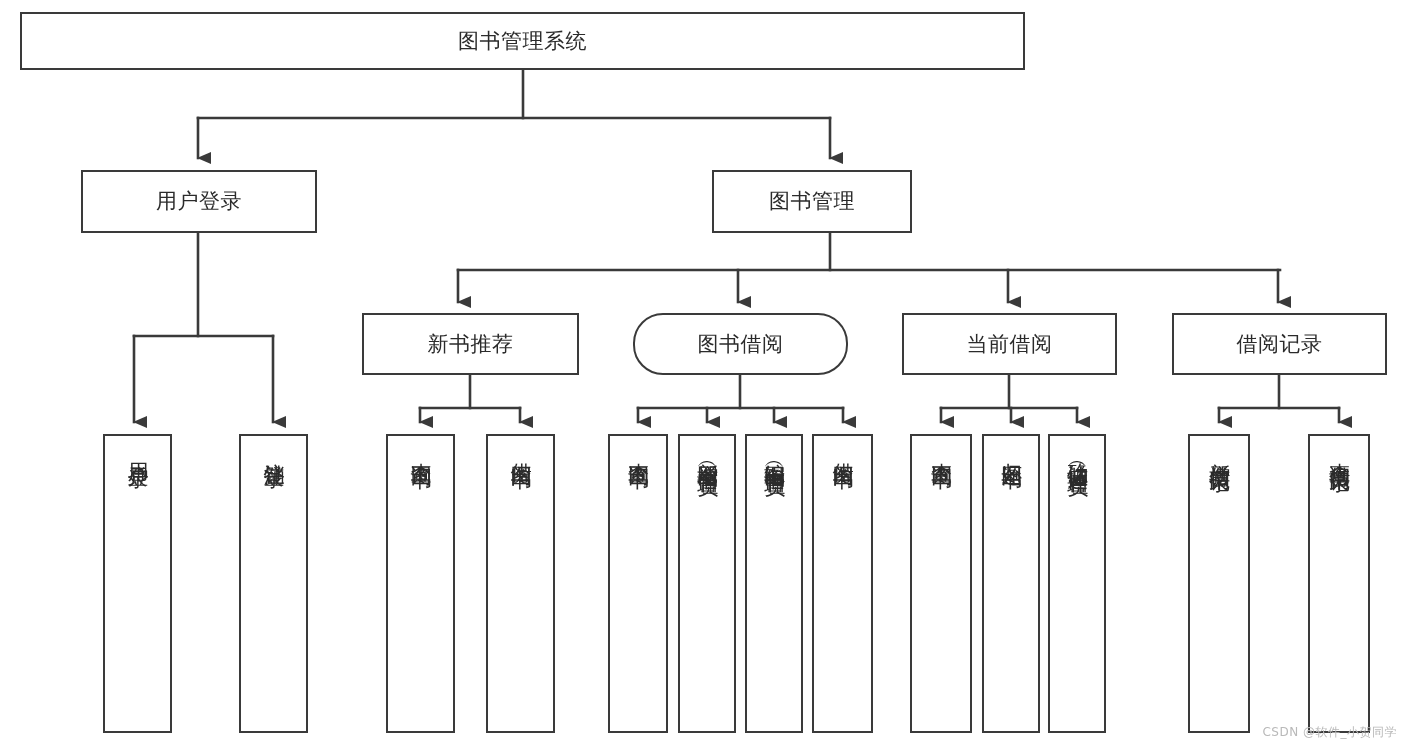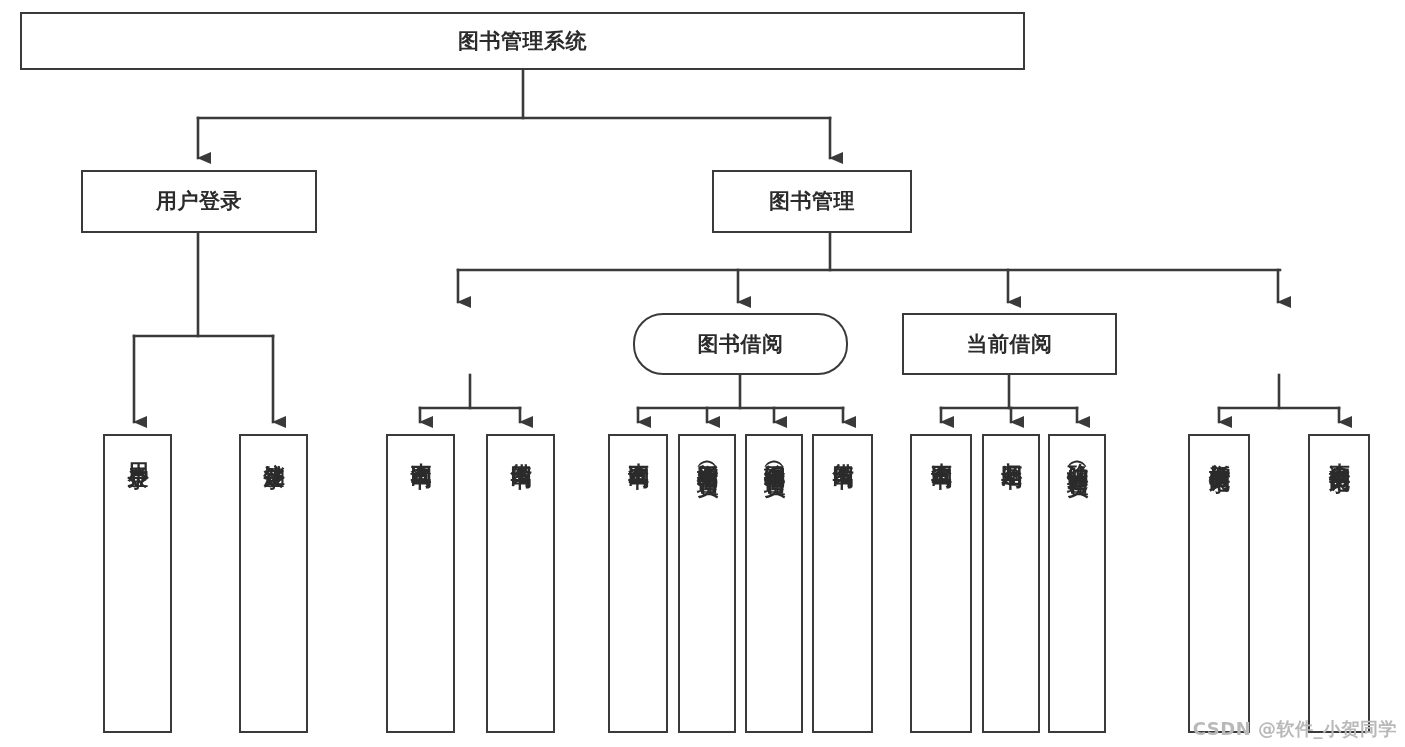--- a/index.html
+++ b/index.html
@@ -12,21 +12,20 @@
     height: 747px;
     position: relative;
     font-family: "DejaVu Sans", "Liberation Sans", sans-serif;
     overflow: hidden;
   }
   #diagram-root {
     position: absolute;
     left: 0; top: 0;
     width: 1405px;
     height: 747px;
-    font-weight: bold;
   }
   #edges-layer {
     position: absolute;
     left: 0; top: 0;
     width: 1405px;
     height: 747px;
   }
   .node {
     position: absolute;
     box-sizing: border-box;
@@ -56,21 +55,21 @@
     writing-mode: vertical-rl;
     text-orientation: upright;
     font-size: 21px;
     line-height: 1.32;
     letter-spacing: 2px;
   }
   #watermark {
     position: absolute;
     right: 8px;
     bottom: 6px;
-    font-size: 18px;
+    font-size: 12px;
     color: #b9b9b9;
     letter-spacing: 0.5px;
     z-index: 9;
     white-space: nowrap;
   }
 </style>
 </head>
 <body>
 
 <div id="diagram-root">
@@ -129,25 +128,31 @@
     <span class="node-label">图书管理系统</span>
   </div>
 
   <div class="node horizontal" style="left: 81px; top: 170px; width: 236px; height: 63px;">
     <span class="node-label">用户登录</span>
   </div>
   <div class="node horizontal" style="left: 712px; top: 170px; width: 200px; height: 63px;">
     <span class="node-label">图书管理</span>
   </div>
 
+  <div class="node horizontal" style="left: 362px; top: 313px; width: 217px; height: 62px;">
+    <span class="node-label">新书推荐</span>
+  </div>
   <div class="node horizontal" style="left: 633px; top: 313px; width: 215px; height: 62px; border-radius: 30px;">
     <span class="node-label">图书借阅</span>
   </div>
   <div class="node horizontal" style="left: 902px; top: 313px; width: 215px; height: 62px; justify-content: center;">
     <span class="node-label">当前借阅</span>
+  </div>
+  <div class="node horizontal" style="left: 1172px; top: 313px; width: 215px; height: 62px;">
+    <span class="node-label">借阅记录</span>
   </div>
 
   <div class="node vertical" style="left: 103px; top: 434px; width: 69px; height: 299px;">
     <span class="node-label">用户登录</span>
   </div>
   <div class="node vertical" style="left: 239px; top: 434px; width: 69px; height: 299px;">
     <span class="node-label">注销登录</span>
   </div>
   <div class="node vertical" style="left: 386px; top: 434px; width: 69px; height: 299px;">
     <span class="node-label">查询图书</span>

